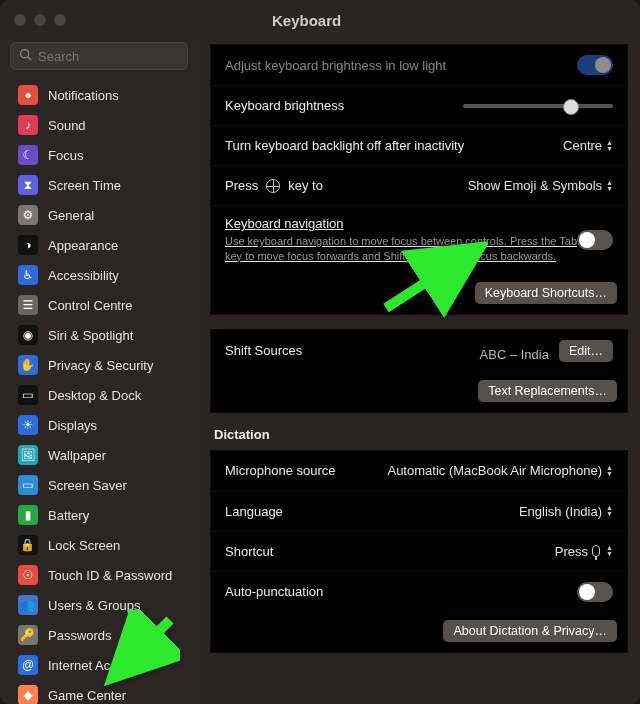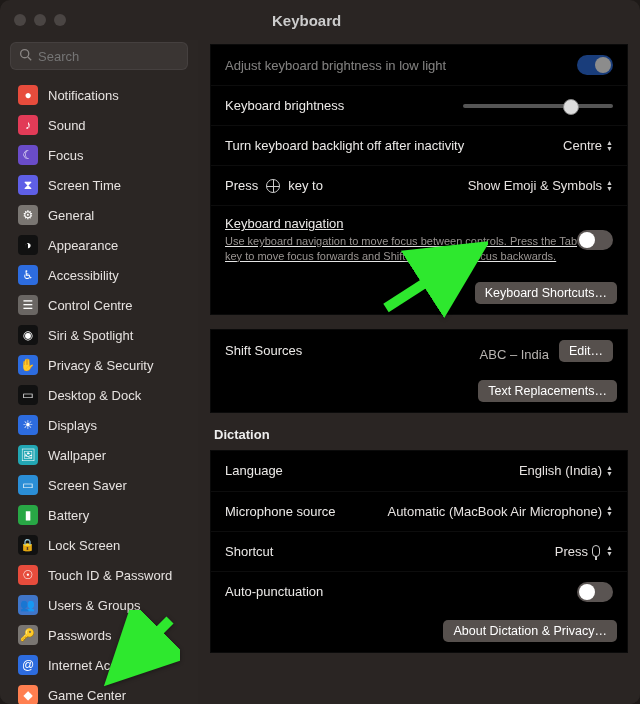--- a/index.html
+++ b/index.html
@@ -215,30 +215,30 @@
           </div>
         </div>
         <div class="btn-row">
           <button class="btn">Text Replacements…</button>
         </div>
       </div>
 
       <div class="section-h">Dictation</div>
       <div class="card">
         <div class="row">
+          <span class="label">Microphone source</span>
+          <div class="popup">
+            <span>Automatic (MacBook Air Microphone)</span>
+            <span class="chev">▲<br>▼</span>
+          </div>
+        </div>
+        <div class="row">
           <span class="label">Language</span>
           <div class="popup">
             <span>English (India)</span>
-            <span class="chev">▲<br>▼</span>
-          </div>
-        </div>
-        <div class="row">
-          <span class="label">Microphone source</span>
-          <div class="popup">
-            <span>Automatic (MacBook Air Microphone)</span>
             <span class="chev">▲<br>▼</span>
           </div>
         </div>
         <div class="row">
           <span class="label">Shortcut</span>
           <div class="popup">
             <span>Press </span>
               <span class="mic"></span>
             <span class="chev">▲<br>▼</span>
           </div>

